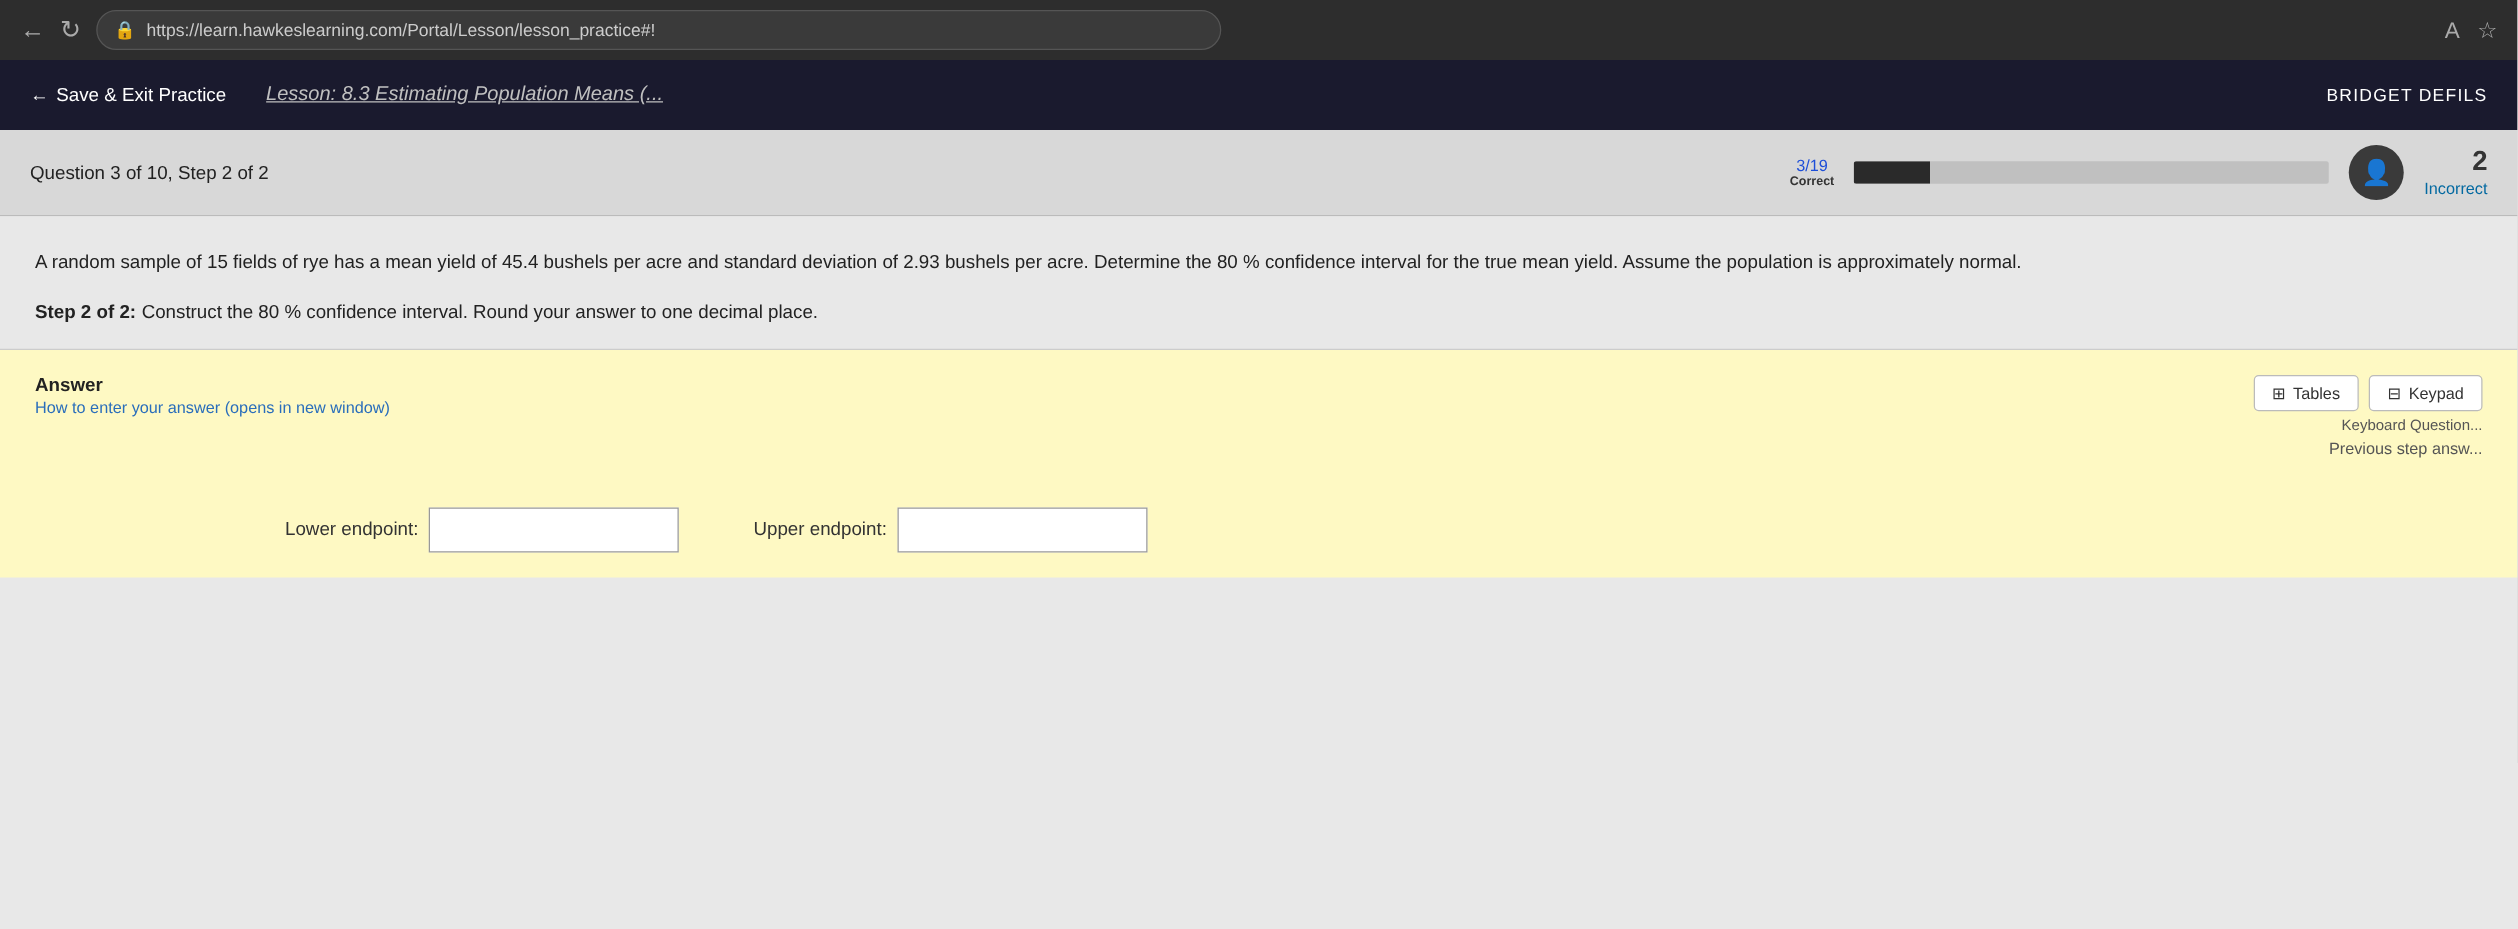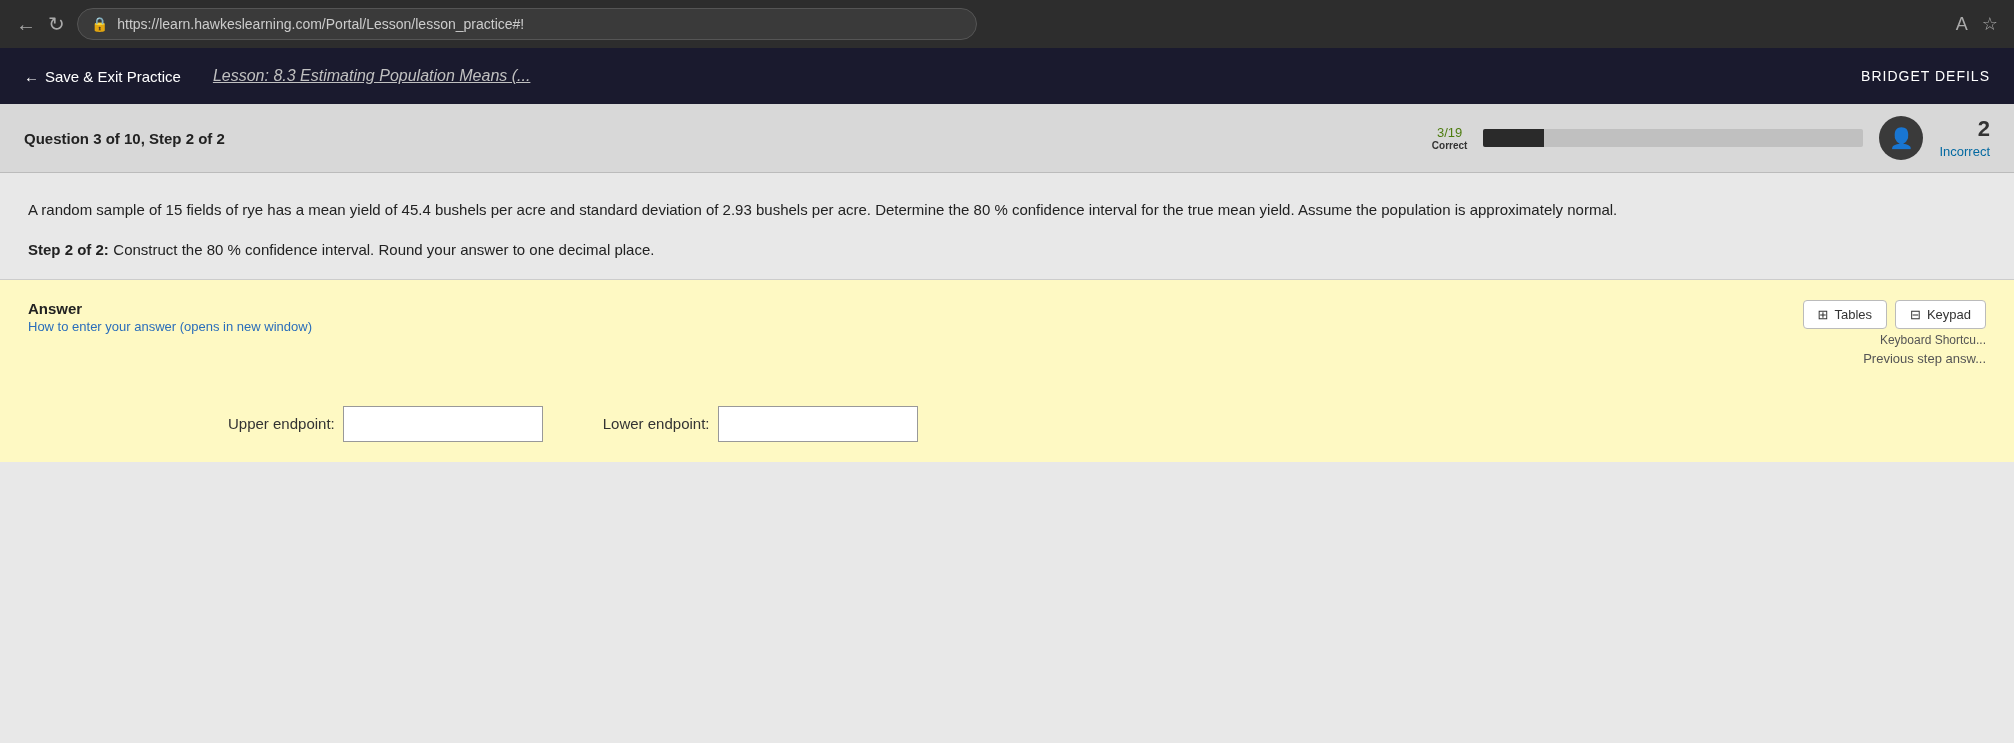--- a/index.html
+++ b/index.html
@@ -91,36 +91,36 @@
     
     .question-header {
       background: #d8d8d8;
       border-bottom: 1px solid #bbb;
       padding: 12px 24px;
       display: flex;
       align-items: center;
       gap: 40px;
     }
     .question-label {
-      font-weight: bold;
+      font-weight: normal;
       font-size: 15px;
       color: #222;
     }
     .progress-section {
       display: flex;
       align-items: center;
       gap: 16px;
       margin-left: auto;
     }
     .progress-stats {
       text-align: center;
     }
     .progress-fraction {
       font-size: 13px;
-      color: #4d7c0f;
+      color: #1d4ed8;
     }
     .progress-correct {
       font-weight: bold;
       font-size: 10px;
       color: #333;
     }
     .progress-bar-container {
       width: 380px;
       height: 18px;
       background: #c0c0c0;
@@ -326,30 +326,30 @@
         <div class="tools-row">
           <button class="tool-btn">
             <span>⊞</span>
             <span>Tables</span>
           </button>
           <button class="tool-btn">
             <span>⊟</span>
             <span>Keypad</span>
           </button>
         </div>
-        <div class="keyboard-shortcut-text">Keyboard Shortcu...</div>
+        <div class="keyboard-shortcut-text">Keyboard Question...</div>
         <div class="prev-step-text">Previous step answ...</div>
       </div>
     </div>
 
     <div class="endpoints-row">
+      <div class="endpoint-group">
+        <label class="endpoint-label">Lower endpoint:</label>
+        <input class="endpoint-input" type="text" placeholder="" style="">
+      </div>
       <div class="endpoint-group">
         <label class="endpoint-label">Upper endpoint:</label>
         <input class="endpoint-input" type="text" placeholder="" style="">
       </div>
-      <div class="endpoint-group">
-        <label class="endpoint-label">Lower endpoint:</label>
-        <input class="endpoint-input" type="text" placeholder="" style="">
-      </div>
     </div>
   </div>
 
 </div>
 
 </body></html>

